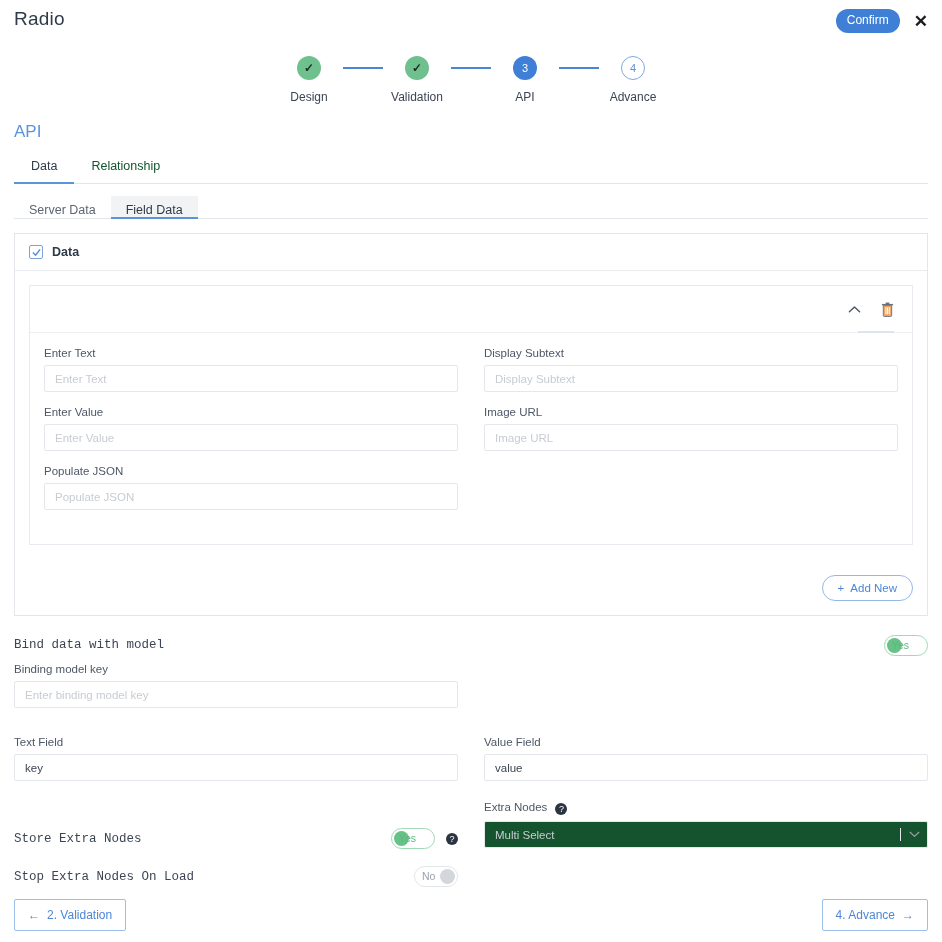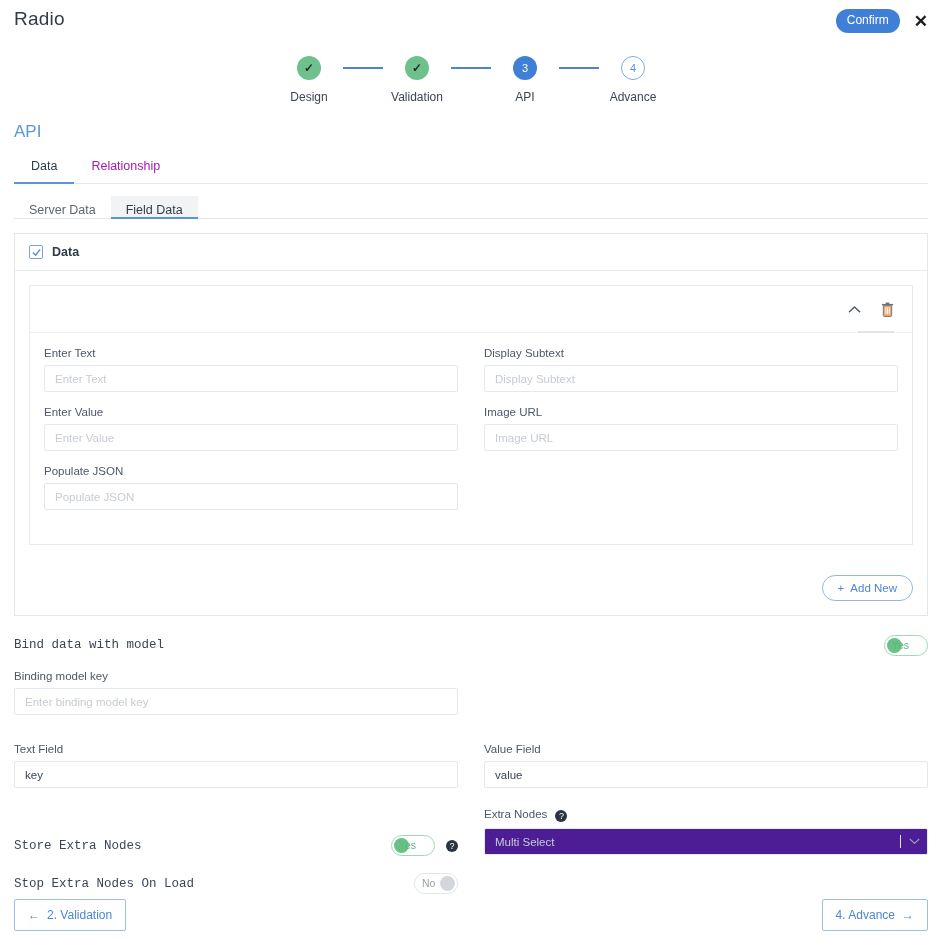--- a/index.html
+++ b/index.html
@@ -122,21 +122,21 @@
     margin: 18px 0 0 14px;
     font-weight: 400;
   }
   .tabs-primary {
     display: flex;
     margin: 9px 14px 0 14px;
     border-bottom: 1px solid #e3e6ea;
   }
   .tab-primary {
     font-size: 12.5px;
-    color: #a21caf;
+    color: #14532d;
     padding: 8px 17px 9px;
     cursor: pointer;
     border-bottom: 2px solid transparent;
     margin-bottom: -1px;
   }
   .tab-primary.active {
     color: #2f3b48;
     border-bottom-color: #5b95d9;
   }
 
@@ -356,21 +356,21 @@
     width: 100%;
     box-sizing: border-box;
     height: 27px;
     border: 1px solid #e4e7eb;
     border-radius: 2px;
     display: flex;
     align-items: center;
     padding: 0 10px;
     font-size: 11.5px;
     color: #c7ccd3;
-    background: #4c1d95;
+    background: #14532d;
     cursor: pointer;
   }
   .select-caret {
     position: absolute;
     right: 8px;
     top: 0;
     height: 27px;
     display: flex;
     align-items: center;
     gap: 8px;
@@ -525,21 +525,21 @@
 </div>
 
 <div class="row-line" style="margin-top:14px;">
   <span class="row-label">Bind data with model</span>
   <span class="toggle on">
     <span class="knob"></span>
     <span class="tgl-text">Yes</span>
   </span>
 </div>
 
-<div class="two-col" style="margin-top:10px;">
+<div class="two-col" style="margin-top:3px;">
   <div class="field">
     <label class="field-label">Binding model key</label>
     <input class="input" type="text" placeholder="Enter binding model key" style="">
   </div>
   <div></div>
 </div>
 
 <div class="two-col" style="margin-top:14px;">
   <div class="field">
     <label class="field-label">Text Field</label>

